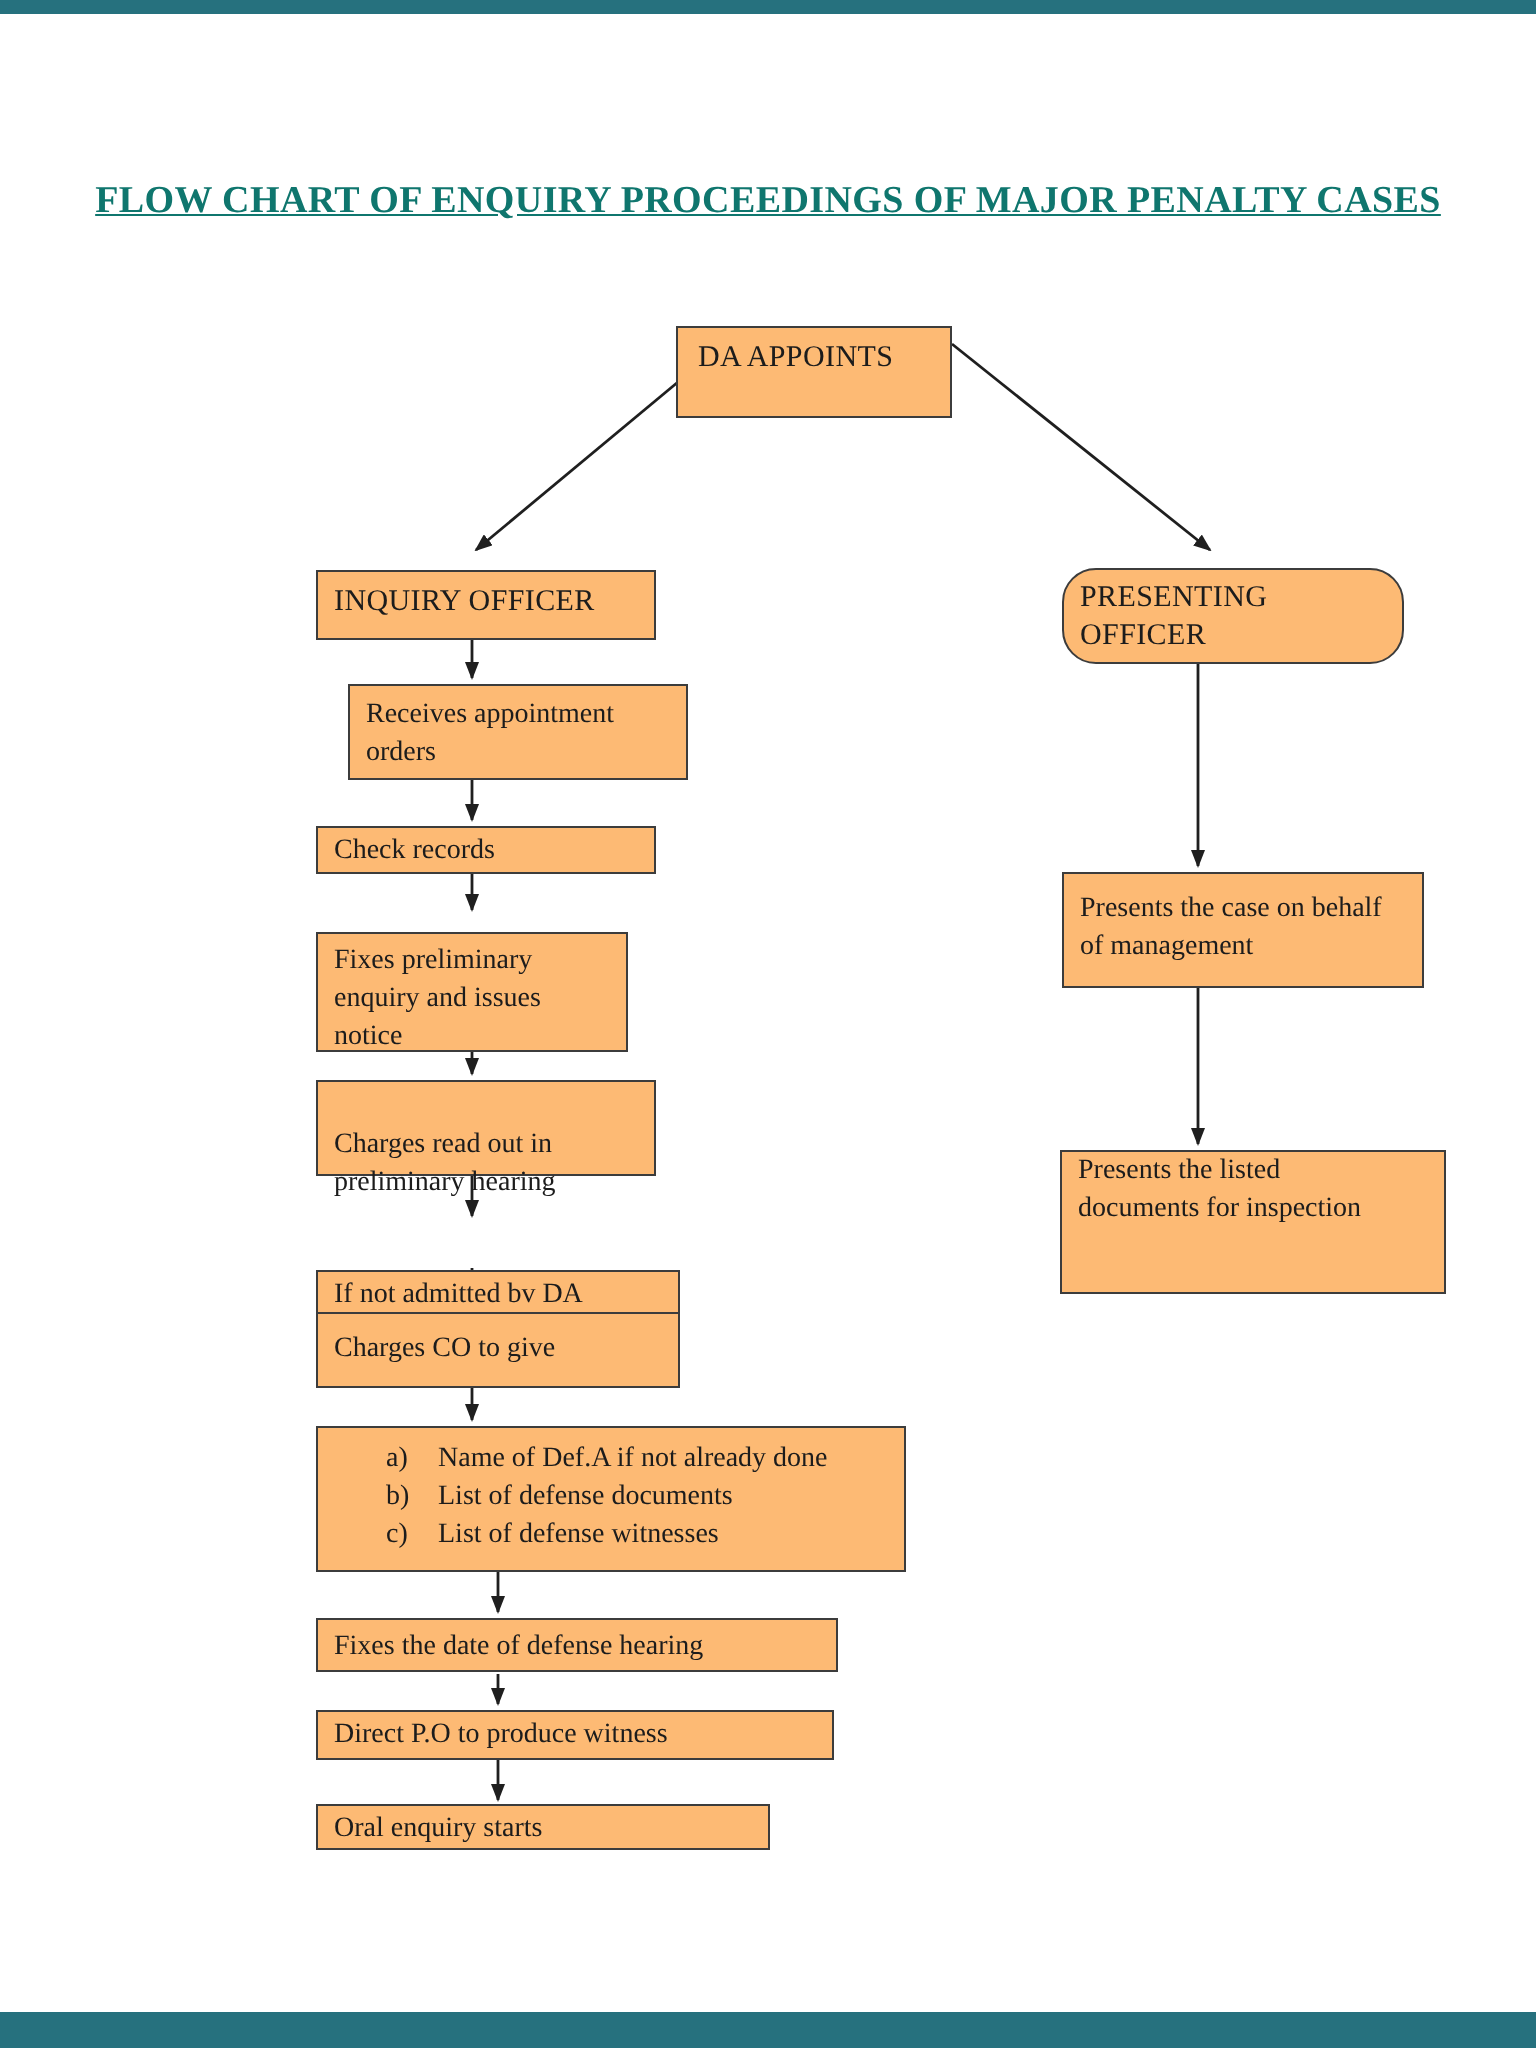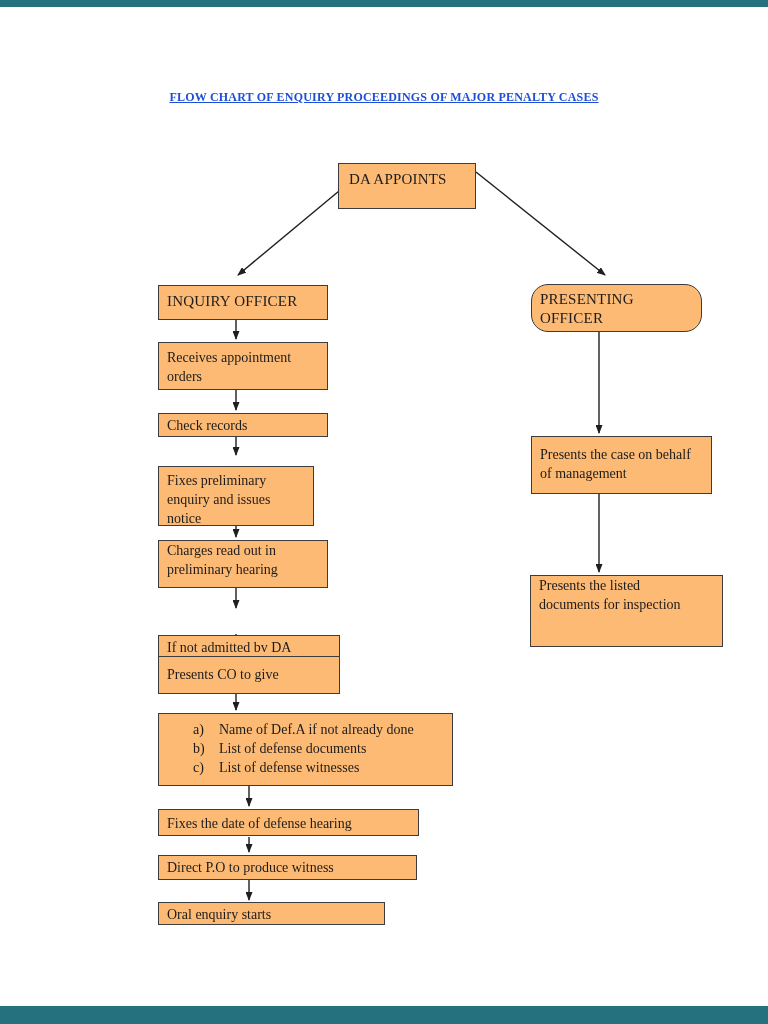--- a/index.html
+++ b/index.html
@@ -6,22 +6,22 @@
   body{width:768px;height:1024px;overflow:hidden;background:#ffffff;}
   .page{
     position:relative;width:768px;height:1024px;background:#ffffff;
     font-family:"Liberation Serif","DejaVu Serif",serif;color:#1c1c1c;
   }
   .chrome-bar{position:absolute;left:0;width:768px;background:#26717e;}
   .chrome-bar.top{top:0;height:7px;}
   .chrome-bar.bottom{bottom:0;height:18px;}
   .title{
     position:absolute;top:90px;left:0;width:768px;text-align:center;
-    font-weight:bold;text-decoration:underline;font-size:12px;letter-spacing:0.2px;
-    color:#1d4ed8;
+    font-weight:bold;text-decoration:underline;font-size:19px;letter-spacing:0.2px;
+    color:#0f766e;
   }
   .node{
     position:absolute;border:1.5px solid #3c3c3c;background:#fdba74;
     box-sizing:border-box;font-size:14px;line-height:19px;padding-left:8px;
   }
   .ln{white-space:nowrap;}
   .caps{font-size:15px;letter-spacing:0.2px;}
   .li-row{display:flex;padding-left:34px;white-space:nowrap;}
   .li-row .marker{width:26px;flex:0 0 26px;}
   svg.arrows{position:absolute;left:0;top:0;pointer-events:none;}
@@ -61,46 +61,46 @@
   </svg>
 
   <div class="node" style="left:338px;top:163px;width:138px;height:46px;padding:6px 0 0 10px;">
     <div class="ln caps">DA APPOINTS</div>
   </div>
 
   <div class="node" style="left:158px;top:285px;width:170px;height:35px;padding-top:6px;">
     <div class="ln caps">INQUIRY OFFICER</div>
   </div>
 
-  <div class="node" style="left:158px;top:342px;width:170px;height:48px;padding-top:5px;">
+  <div class="node" style="left:174px;top:342px;width:170px;height:48px;padding-top:5px;">
     <div class="ln">Receives appointment</div>
     <div class="ln">orders</div>
   </div>
 
   <div class="node" style="left:158px;top:413px;width:170px;height:24px;padding-top:2px;">
     <div class="ln">Check records</div>
   </div>
 
   <div class="node" style="left:158px;top:466px;width:156px;height:60px;padding-top:4px;">
     <div class="ln">Fixes preliminary</div>
     <div class="ln">enquiry and issues</div>
     <div class="ln">notice</div>
   </div>
 
-  <div class="node" style="left:158px;top:540px;width:170px;height:48px;padding-top:0;">
+  <div class="node" style="left:158px;top:540px;width:170px;height:48px;padding-top:22px;">
     <div class="ln">Charges read out in</div>
     <div class="ln">preliminary hearing</div>
   </div>
 
   <div class="node" style="left:158px;top:635px;width:182px;height:23px;padding-top:2px;">
     <div class="ln">If not admitted bv DA</div>
   </div>
 
   <div class="node" style="left:158px;top:656px;width:182px;height:38px;padding-top:8px;">
-    <div class="ln">Presents CO to give</div>
+    <div class="ln">Charges CO to give</div>
   </div>
 
   <div class="node" style="left:158px;top:713px;width:295px;height:73px;padding-top:6px;padding-left:0;">
     <div class="li-row">
       <span class="marker">a)</span>
         <span>Name of Def.A if not already done</span>
     </div>
     <div class="li-row">
       <span class="marker">b)</span>
         <span>List of defense documents</span>

